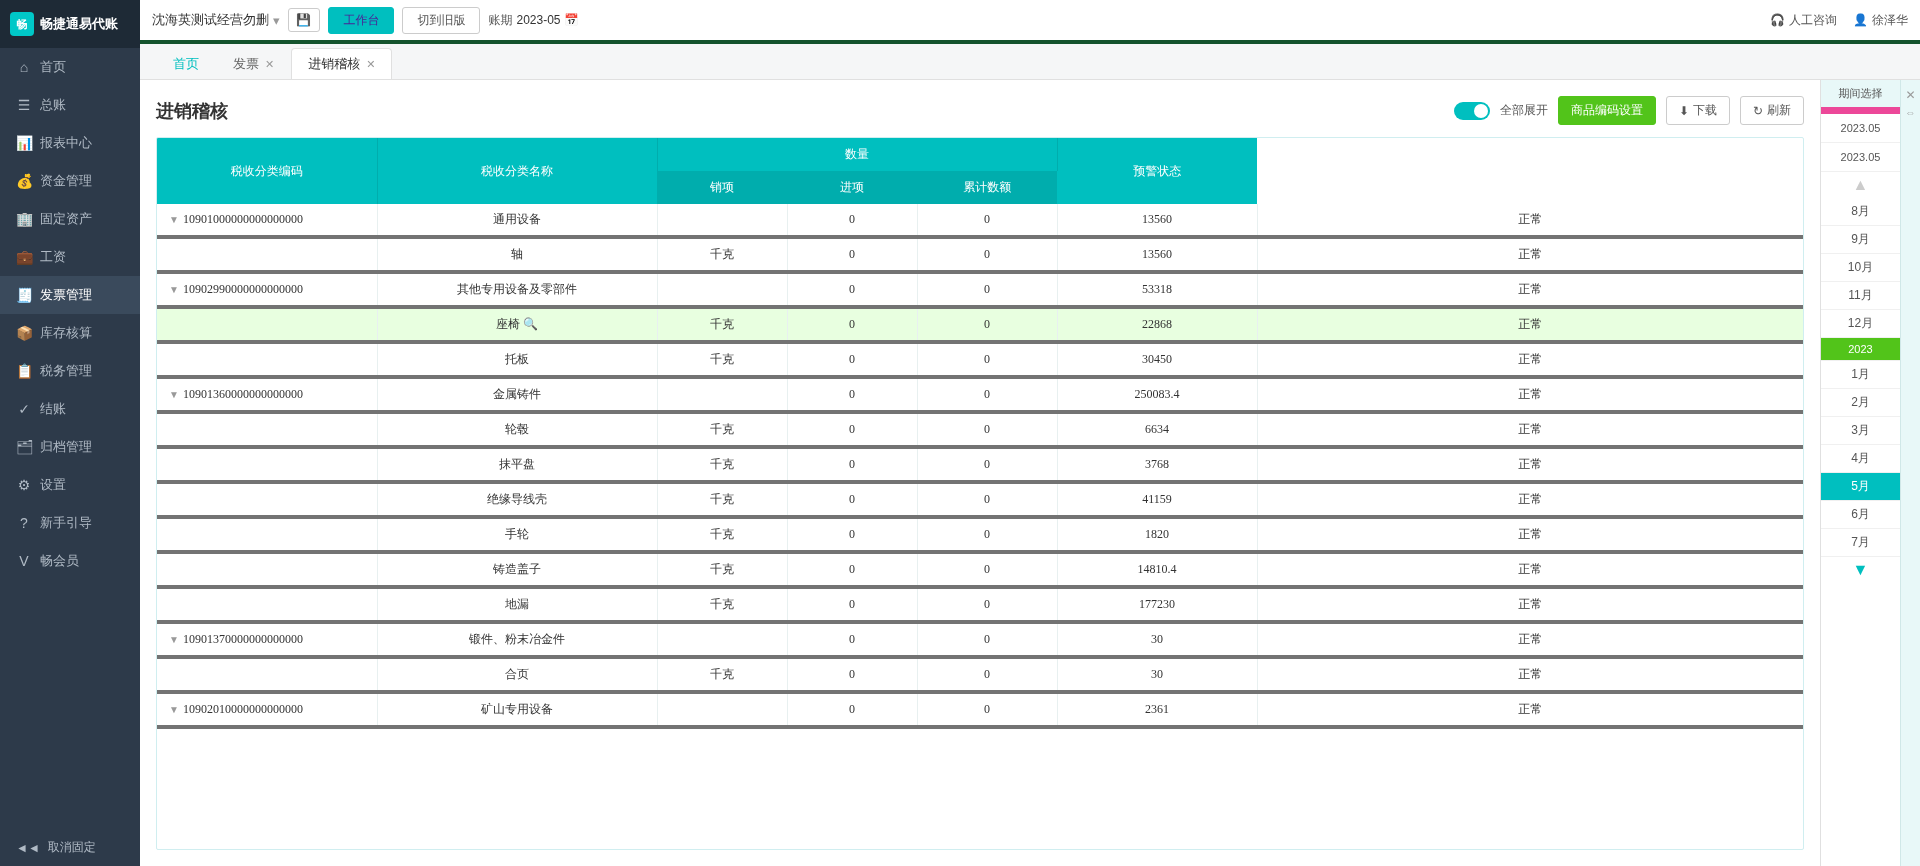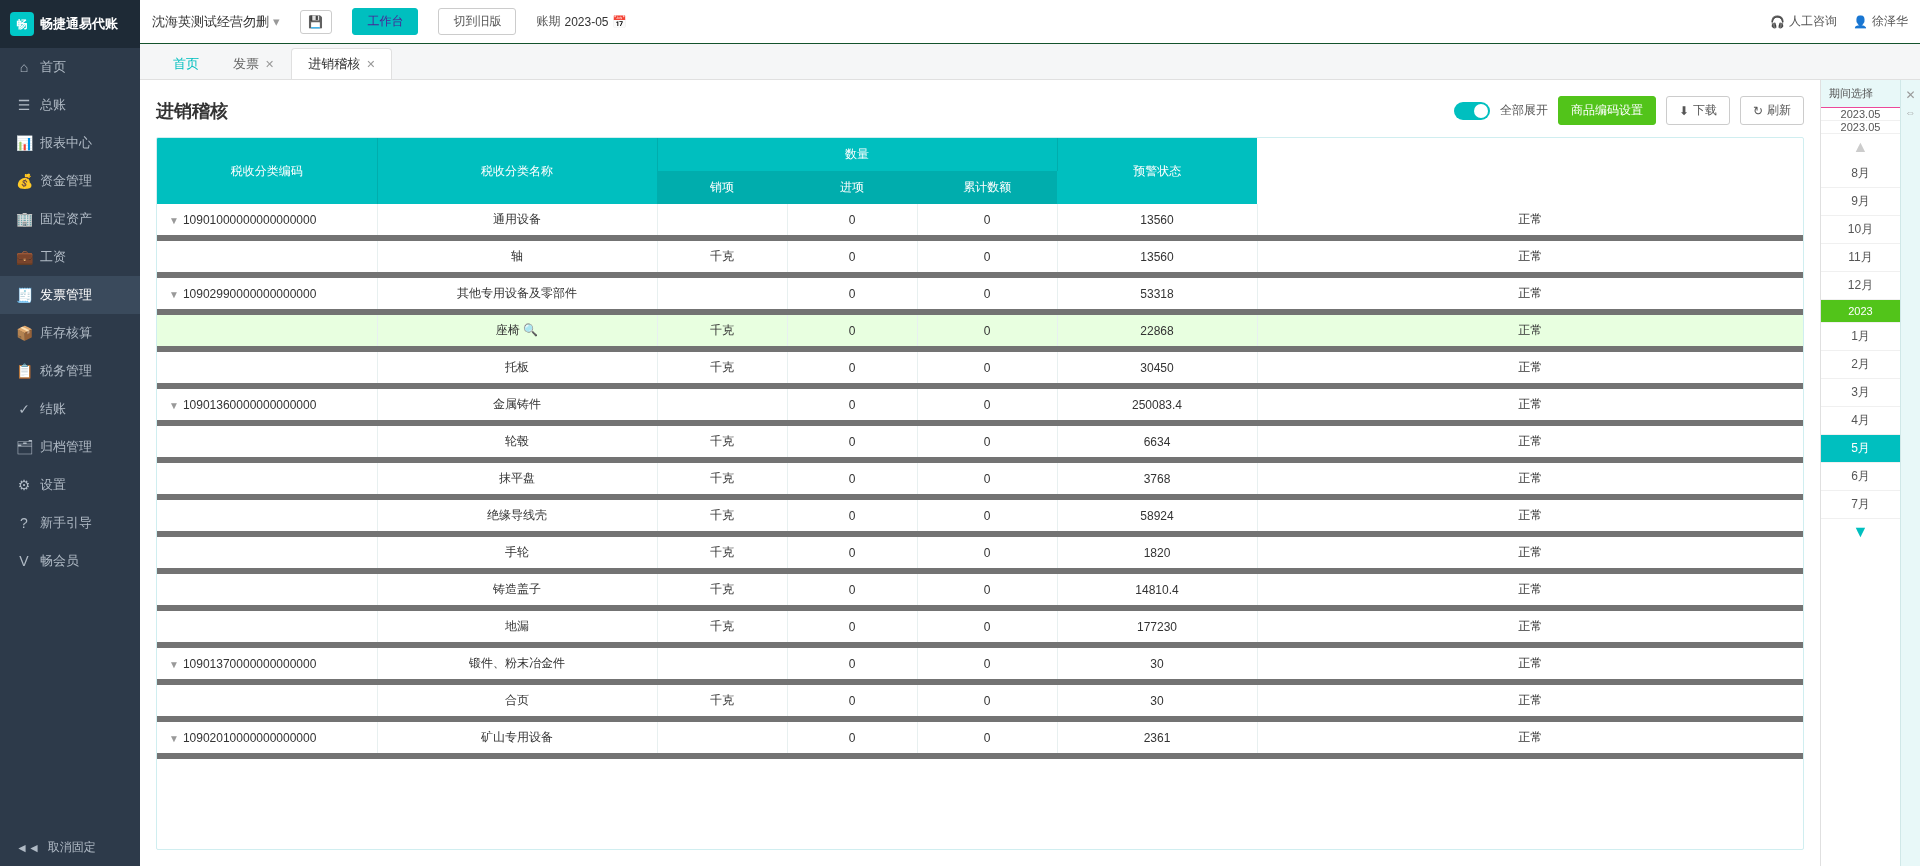--- a/index.html
+++ b/index.html
@@ -59,22 +59,22 @@
       overflow: hidden;
     }
 
     
     .topbar {
       background: #fff;
       height: 44px;
       display: flex;
       align-items: center;
       padding: 0 12px;
-      border-bottom: 1px solid #14532d;
-      gap: 20px;
+      border-bottom: 4px solid #14532d;
+      gap: 8px;
       flex-shrink: 0;
     }
     .topbar-company {
       display: flex; align-items: center; gap: 4px;
       color: #333;
       font-size: 13px;
       cursor: pointer;
     }
     .topbar-btn {
       padding: 4px 14px;
@@ -214,21 +214,22 @@
       color: #fff;
     }
     thead th {
       padding: 8px 12px;
       text-align: center;
       font-weight: normal;
       border-right: 1px solid #00adad;
     }
     thead th:last-child { border-right: none; }
     tbody tr {
-      border-bottom: 6px solid #737373;
+      border-bottom: 4px solid #737373;
+      font-family: Liberation Serif, serif;
     }
     tbody tr.highlighted { background: #e8ffe0; }
     tbody td {
       padding: 7px 12px;
       color: #333;
       border-right: 1px solid #e8f0f0;
       text-align: center;
     }
     tbody td:first-child { text-align: left; }
     tbody td:last-child { border-right: none; }
@@ -244,27 +245,27 @@
       border-left: 1px solid #e0e0e0;
       display: flex;
       flex-direction: column;
       font-size: 12px;
       flex-shrink: 0;
       overflow-y: auto;
     }
     .period-panel-header {
       background: #e8f8f8;
       padding: 6px 8px;
-      text-align: left;
+      text-align: center;
       font-size: 11px;
       color: #555;
-      border-bottom: 1px solid #ec4899;
+      border-bottom: 7px solid #ec4899;
     }
     .period-year-row {
-      padding: 0 8px;
+      padding: 8px 8px;
       text-align: center;
       color: #555;
       font-size: 11px;
       border-bottom: 1px solid #f0f0f0;
     }
     .period-month-row {
       padding: 5px 8px;
       text-align: center;
       color: #555;
       cursor: pointer;
@@ -519,21 +520,21 @@
       <td>0</td>
       <td>3768</td>
       <td>正常</td>
     </tr>
               <tr class="row-child">
       <td style="padding-left:32px;"></td>
       <td>绝缘导线壳</td>
       <td>千克</td>
       <td>0</td>
       <td>0</td>
-      <td>58924</td>
+      <td>41159</td>
       <td>正常</td>
     </tr>
               <tr class="row-child">
       <td style="padding-left:32px;"></td>
       <td>手轮</td>
       <td>千克</td>
       <td>0</td>
       <td>0</td>
       <td>1820</td>
       <td>正常</td>

